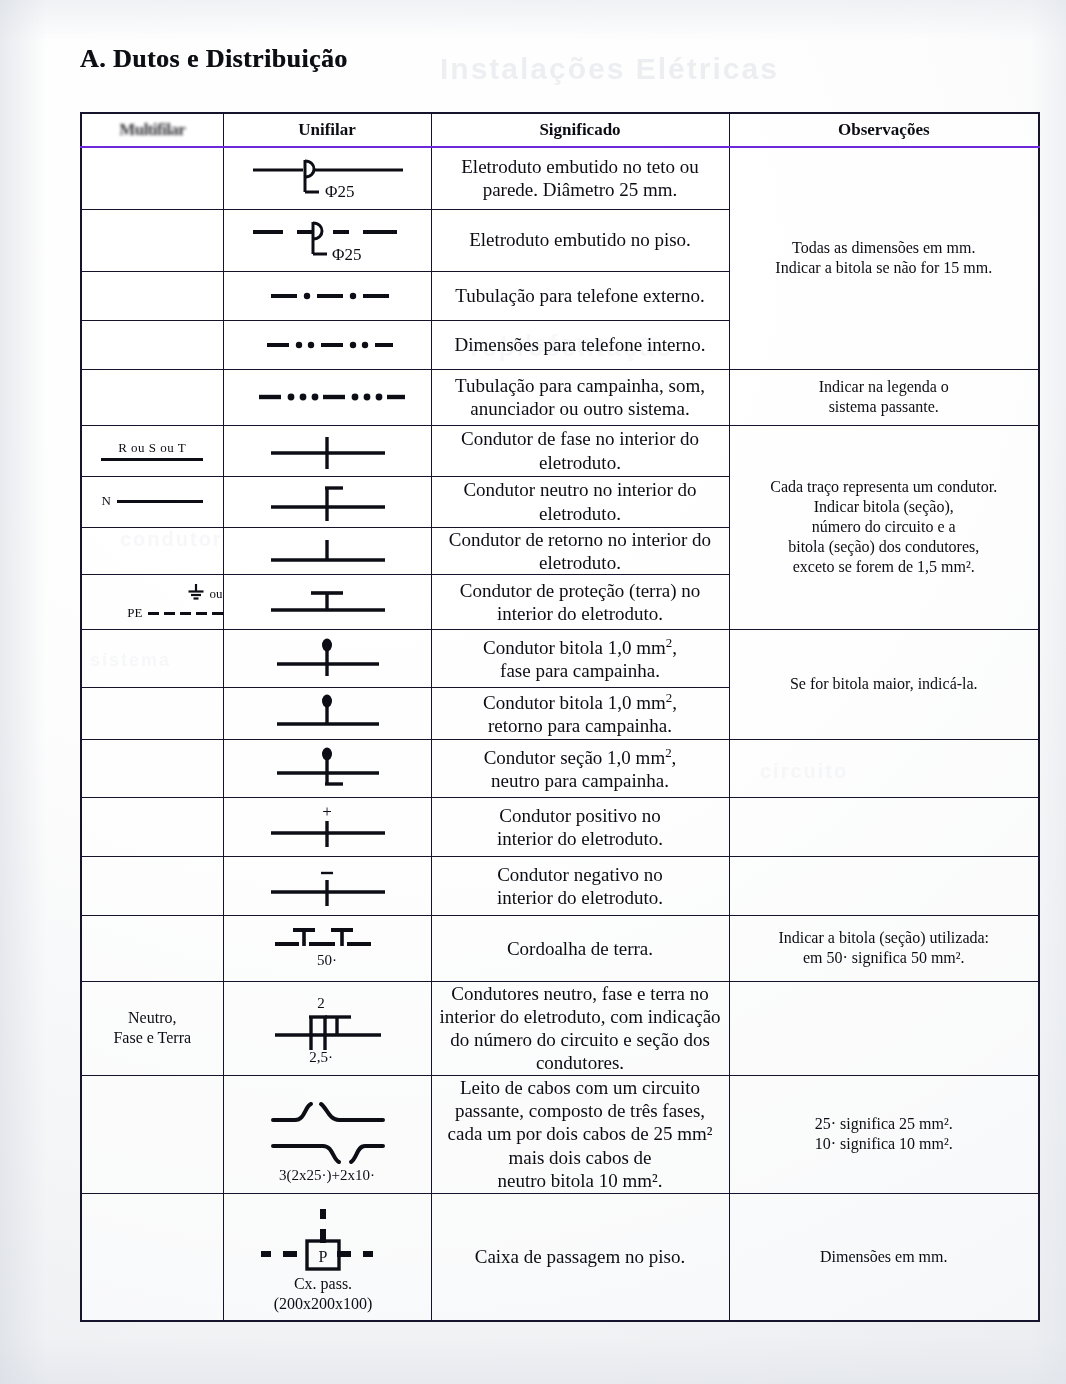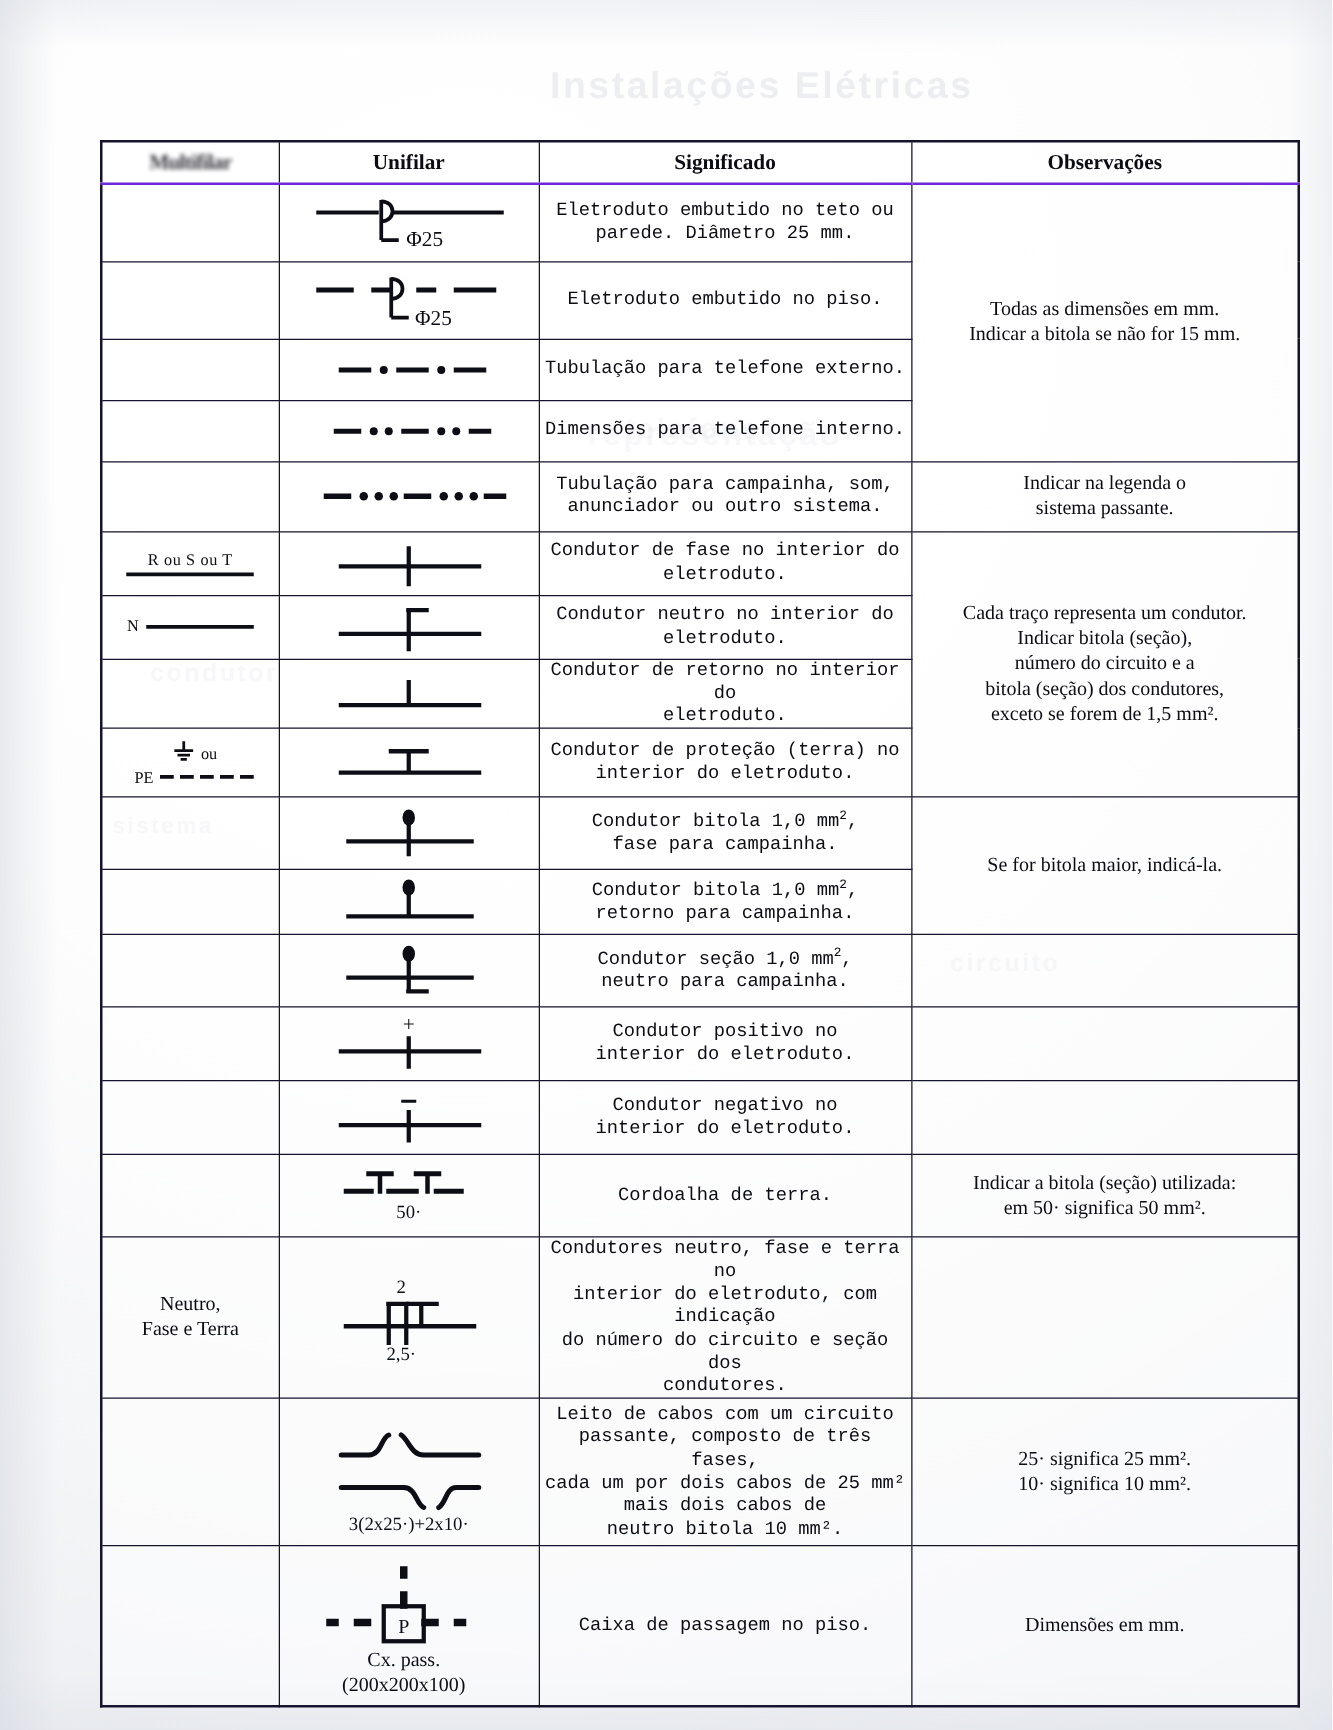--- a/index.html
+++ b/index.html
@@ -87,24 +87,24 @@
   }
   #symbol-table {
     border: 2px solid #15142c;
   }
   .col-multifilar { width: 142px; }
   .col-unifilar   { width: 208px; }
   .col-signif     { width: 298px; }
   .col-obs        { width: 310px; }
 
   .cell-text {
-    font-size: 15px;
+    font-size: 19px;
     line-height: 1.22;
     padding: 5px 8px;
-    font-family: Liberation Mono, monospace;
+    font-family: Liberation Serif, serif;
     color: #0c0c14;
   }
   .cell-obs {
     font-size: 16px;
     line-height: 1.26;
     padding: 6px 10px;
     font-family: "Liberation Serif", serif;
     color: #0c0c14;
   }
   .cell-multi {
@@ -128,40 +128,41 @@
 
   
   .mf-fase { display:flex; flex-direction:column; align-items:center; gap:1px; padding: 2px 12px; }
   .mf-fase .lbl { font-size: 13px; letter-spacing: .5px; }
   .mf-fase .bar { width: 102px; height: 3px; background:#0d0d16; }
 
   .mf-neutro { display:flex; align-items:center; justify-content:center; gap:6px; padding: 2px 0; }
   .mf-neutro .lbl { font-size: 13px; }
   .mf-neutro .bar { width: 86px; height: 3px; background:#0d0d16; }
 
-  .mf-pe { display:flex; flex-direction:column; align-items:center; gap:3px; padding: 2px 0 2px 6px; }
+  .mf-pe { display:flex; flex-direction:column; align-items:flex-end; gap:3px; padding: 2px 0 2px 6px; }
   .mf-pe .row1 { display:flex; align-items:flex-end; gap:4px; }
   .mf-pe .row2 { display:flex; align-items:center; gap:5px; }
   .mf-pe .lbl { font-size: 13px; }
   .mf-pe .dash { width: 11px; height: 3px; background:#0d0d16; }
 </style>
 </head>
 <body>
 
 <div id="paper"></div>
 
 <div class="ghost" style="left:440px; top:52px; font-size:30px;">Instalações Elétricas</div>
 <div class="ghost" style="left:470px; top:332px; font-size:26px;">representação</div>
 <div class="ghost" style="left:500px; top:330px; font-size:24px;">telefone</div>
 <div class="ghost" style="left:120px; top:528px; font-size:20px;">condutor</div>
 <div class="ghost" style="left:760px; top:760px; font-size:20px;">circuito</div>
 <div class="ghost" style="left:90px; top:650px; font-size:18px;">sistema</div>
 
 <div id="page">
 
+  <div id="page-title">A. Dutos e Distribuição</div>
 
   <table id="symbol-table">
     <colgroup>
       <col class="col-multifilar">
         <col class="col-unifilar">
         <col class="col-signif">
         <col class="col-obs">
     </colgroup>
     <thead>
       <tr>

